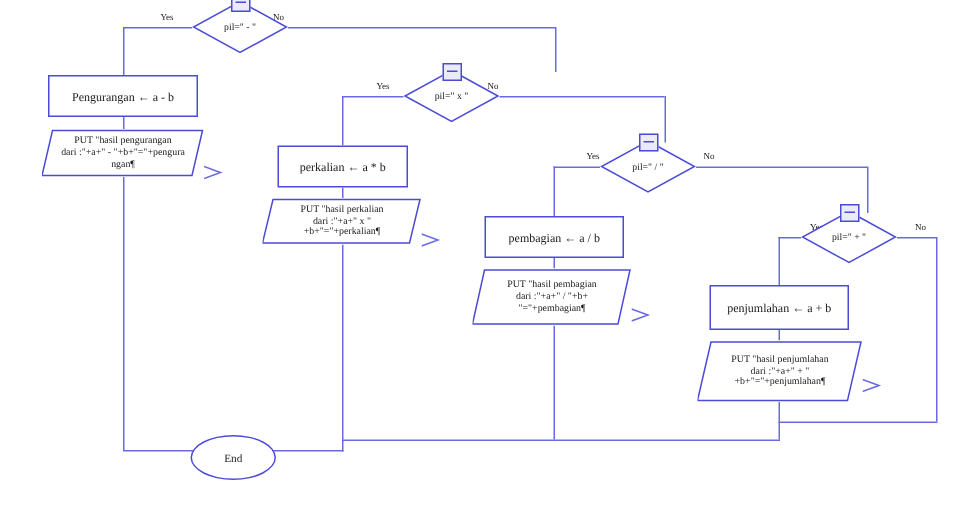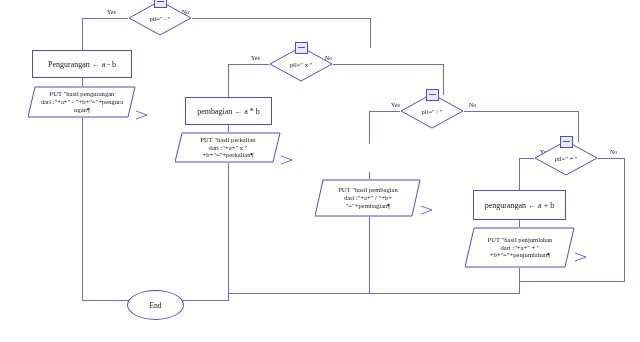--- a/index.html
+++ b/index.html
@@ -137,24 +137,25 @@
   <div class="decision" style="left:524px;top:140px;width:64px;height:36px;">
     <svg width="64" height="36" viewBox="0 0 64 36">
       <polygon points="32,1 63,18 32,35 1,18" fill="#ffffff" stroke="#4b4bd8" stroke-width="1"></polygon>
     </svg>
     <div class="dlabel">pil=" + "</div>
   </div>
   <div class="toggle" style="left:550px;top:136px;"></div>
 
   <div class="node process" style="left:22px;top:50px;width:100px;height:28px;">Pengurangan ← a - b</div>
 
-  <div class="node process" style="left:175px;top:97px;width:87px;height:28px;">pembagian ← a * b</div>
-
-
-  <div class="node process" style="left:463px;top:190px;width:93px;height:30px;">pengurangan ← a + b</div>
+  <div class="node process" style="left:175px;top:97px;width:87px;height:28px;">perkalian ← a * b</div>
+
+  <div class="node process" style="left:313px;top:144px;width:93px;height:28px;">pembagian ← a / b</div>
+
+  <div class="node process" style="left:463px;top:190px;width:93px;height:30px;">penjumlahan ← a + b</div>
 
   <div class="node io" style="left:18px;top:86px;width:108px;height:32px;">
     <svg class="iobox" width="108" height="32" viewBox="0 0 108 32">
       <polygon points="7,1 107,1 100,31 0,31" fill="#ffffff" stroke="#4b4bd8" stroke-width="1"></polygon>
     </svg>
     <div class="iotext">
       <div>PUT "hasil pengurangan</div>
       <div>dari :"+a+" - "+b+"="+pengura</div>
       <div>ngan¶</div>
     </div>

